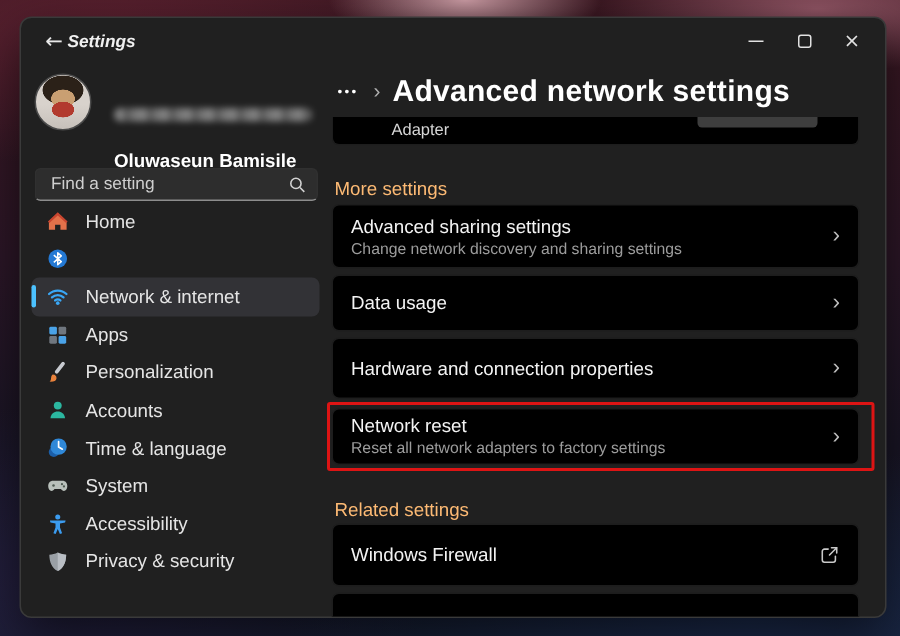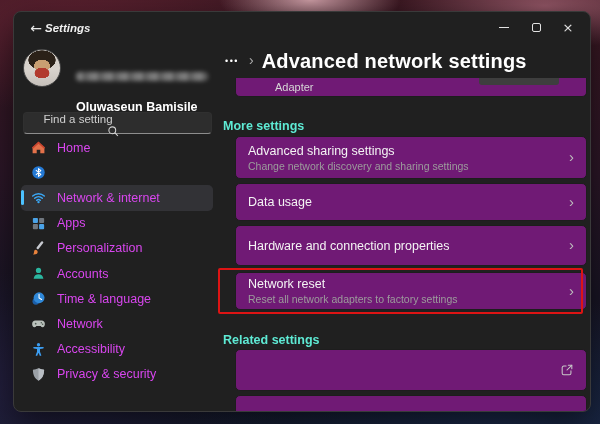--- a/index.html
+++ b/index.html
@@ -40,58 +40,58 @@
       radial-gradient(ellipse 36% 28% at 50% 44%, #c99f72 60%, transparent 62%),
       radial-gradient(ellipse 62% 44% at 50% 28%, #2b2118 60%, transparent 62%),
       linear-gradient(180deg,#d8d2cc 55%, #c6c0ba 100%);
     border:1px solid #4a4a4a; }
   .profile-name { position:absolute; left:53px; top:6px; font-size:12.5px; font-weight:700; color:#ffffff; white-space:nowrap;margin-top:45px; }
   .email-blur { position:absolute; left:53px; top:23px; width:132px; height:9px; border-radius:4px;
     background:repeating-linear-gradient(90deg,#9d9d9d 0 7px,#6c6c6c 7px 11px,#8b8b8b 11px 15px);
     filter:blur(2px); opacity:.75; }
   .search-box { position:absolute; left:9px; top:66px; width:189px; height:22px;
     background:#2d2d2d; border:1px solid #303030; border-bottom:1px solid #8d8d8d;
-    border-radius:4px; display:flex; align-items:center;flex-direction:column; }
+    border-radius:4px; display:flex; align-items:center; }
   .search-input { flex:1; background:transparent; border:none; outline:none; color:#e8e8e8;
     font-size:11.5px; padding:0 4px 0 10px; font-family:"Liberation Sans", sans-serif; }
   .search-input::placeholder { color:#cfcfcf; }
   .search-icon { margin-right:9px; display:flex; }
 
   .nav { position:absolute; left:7px; top:89px; width:192px; }
   .nav-item { position:relative; height:25.2px; display:flex; align-items:center;
     border-radius:5px; cursor:pointer; }
   .nav-item.selected { background:#33333a; background:#323236; }
   .nav-item.selected::before { content:""; position:absolute; left:0; top:5px; width:3px; height:15px;
     border-radius:2px; background:#4cc2ff; }
   .nav-icon { width:15px; height:15px; margin-left:10px; display:flex; flex:0 0 auto; }
-  .nav-label { margin-left:11px; font-size:12.5px; color:#d946ef; white-space:nowrap; }
+  .nav-label { margin-left:11px; font-size:12.5px; color:#e5e5e5; white-space:nowrap; }
 
   
   .content { position:absolute; left:205px; top:0; right:0; bottom:0; }
   .breadcrumb { position:absolute; left:4px; top:36px; height:26px; display:flex; align-items:center; }
   .crumb-ellipsis { background:transparent; border:none; color:#ffffff; font-size:9px;
     letter-spacing:1.5px; cursor:pointer; padding:4px 2px; }
   .crumb-sep { color:#aeaeae; font-size:14px; margin:0 8px 2px 8px; }
   .page-title { font-size:20px; font-weight:700; color:#ffffff; letter-spacing:.2px; white-space:nowrap; }
 
-  .card { position:absolute; left:16px; width:352px; background:#701a75;
+  .card { position:absolute; left:2px; width:352px; background:#000000;
     border:1px solid #1d1d1d; border-radius:5px; display:flex; align-items:center;
     padding:0 12px; cursor:pointer; }
   .card-text { flex:1; display:flex; flex-direction:column; gap:2px; }
   .card-title { font-size:12.5px; color:#f4f4f4; }
   .card-sub { font-size:10.5px; color:#9c9c9c; }
   .chevron { color:#bdbdbd; font-size:15px; line-height:1; margin-left:auto; padding-bottom:2px; }
   .ext-icon { margin-left:auto; display:flex; }
 
   .adapter-card { top:66px; height:19px; border-radius:0 0 5px 5px; border-top:none; overflow:hidden; }
   .adapter-label { font-size:11px; color:#d6d6d6; margin-left:27px; }
   .btn-sliver { position:absolute; left:243px; top:0; width:80px; height:7px;
     background:#3e3e3e; border-radius:0 0 3px 3px; }
 
-  .section-label { position:absolute; left:4px; font-size:12.5px; font-weight:700; color:#5eead4; }
+  .section-label { position:absolute; left:4px; font-size:12.5px; font-weight:400; color:#fdba74; }
   .sec-more { top:107px; }
   .sec-related { top:321px; }
 
   .card-1 { top:124px; height:43px; }
   .card-2 { top:171px; height:38px; }
   .card-3 { top:213px; height:41px;justify-content:flex-end; }
   .card-4 { top:260px; height:38px; }
   .card-5 { top:337px; height:42px; }
   .card-6 { top:383px; height:30px; border-radius:5px 5px 0 0; }
 
@@ -207,21 +207,21 @@
         </div>
         <div class="nav-item">
           <span class="nav-icon">
             <svg viewBox="0 0 16 16">
                 <path d="M4.6 4.8h6.8c2 0 3.4 1.6 3.4 3.7 0 1.9-1 3.5-2.4 3.5-.9 0-1.6-.5-2.1-1.3H5.7c-.5.8-1.2 1.3-2.1 1.3-1.4 0-2.4-1.6-2.4-3.5 0-2.1 1.4-3.7 3.4-3.7z" fill="#b9c0bb"></path>
                 <circle cx="5" cy="8.2" r="0.9" fill="#4e5a52"></circle>
                 <circle cx="11" cy="7.2" r="0.8" fill="#4e5a52"></circle>
                 <circle cx="12.4" cy="8.8" r="0.8" fill="#4e5a52"></circle>
               </svg>
           </span>
-          <span class="nav-label">Network</span>
+          <span class="nav-label">System</span>
         </div>
         <div class="nav-item">
           <span class="nav-icon">
             <svg viewBox="0 0 16 16">
                 <circle cx="8" cy="2.9" r="1.8" fill="#3b9cf0"></circle>
                 <path d="M2.4 5.4h11.2l-.4 1.4-3.6.6v2.9l1.5 4.1-1.6.6L8 11.4 6.5 15l-1.6-.6 1.5-4.1V7.4l-3.6-.6z" fill="#3b9cf0"></path>
               </svg>
           </span>
           <span class="nav-label">Accessibility</span>
         </div>
@@ -279,20 +279,23 @@
           <div class="card-title">Network reset</div>
           <div class="card-sub">Reset all network adapters to factory settings</div>
         </div>
         <span class="chevron">›</span>
       </div>
       <div class="highlight-box"></div>
 
       <div class="section-label sec-related">Related settings</div>
 
       <div class="card card-5">
+        <div class="card-text">
+          <div class="card-title">Windows Firewall</div>
+        </div>
         <span class="ext-icon">
           <svg width="14" height="14" viewBox="0 0 16 16">
               <path d="M7 3.5H4.2c-.9 0-1.7.8-1.7 1.7v6.6c0 .9.8 1.7 1.7 1.7h6.6c.9 0 1.7-.8 1.7-1.7V9" stroke="#c9c9c9" stroke-width="1.2" fill="none" stroke-linecap="round"></path>
               <path d="M9.5 2.5h4v4" stroke="#c9c9c9" stroke-width="1.2" fill="none" stroke-linecap="round"></path>
               <path d="M13.3 2.7 8 8" stroke="#c9c9c9" stroke-width="1.2" fill="none" stroke-linecap="round"></path>
             </svg>
         </span>
       </div>
 
       <div class="card card-6"></div>

